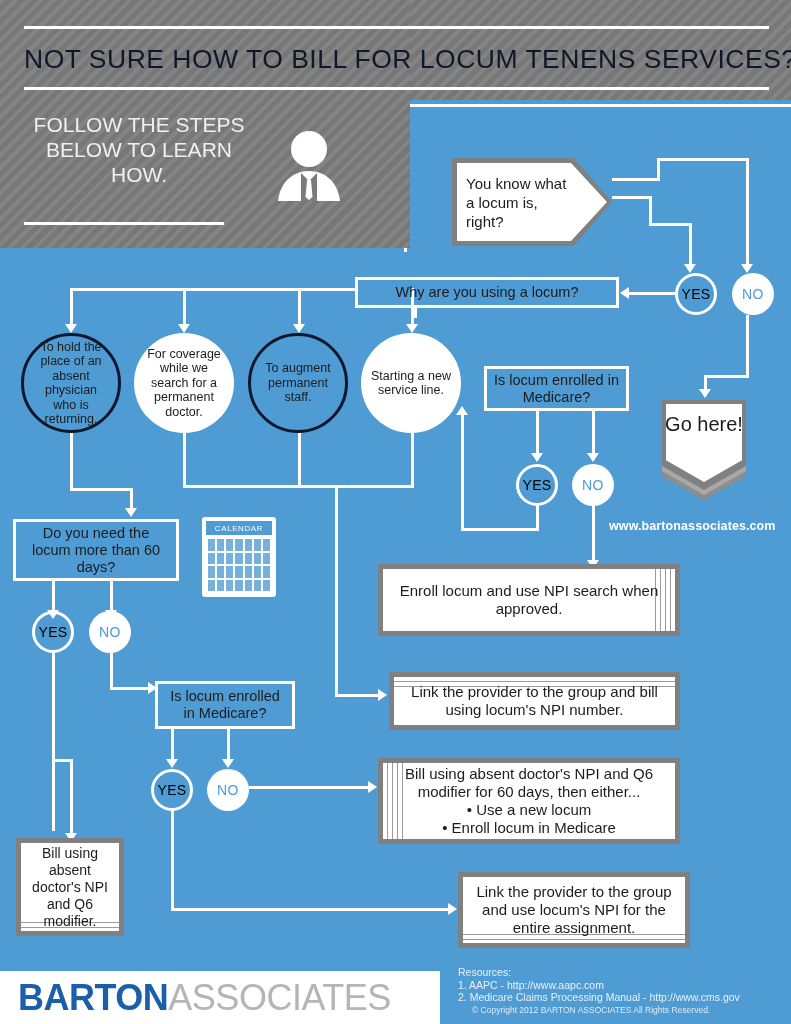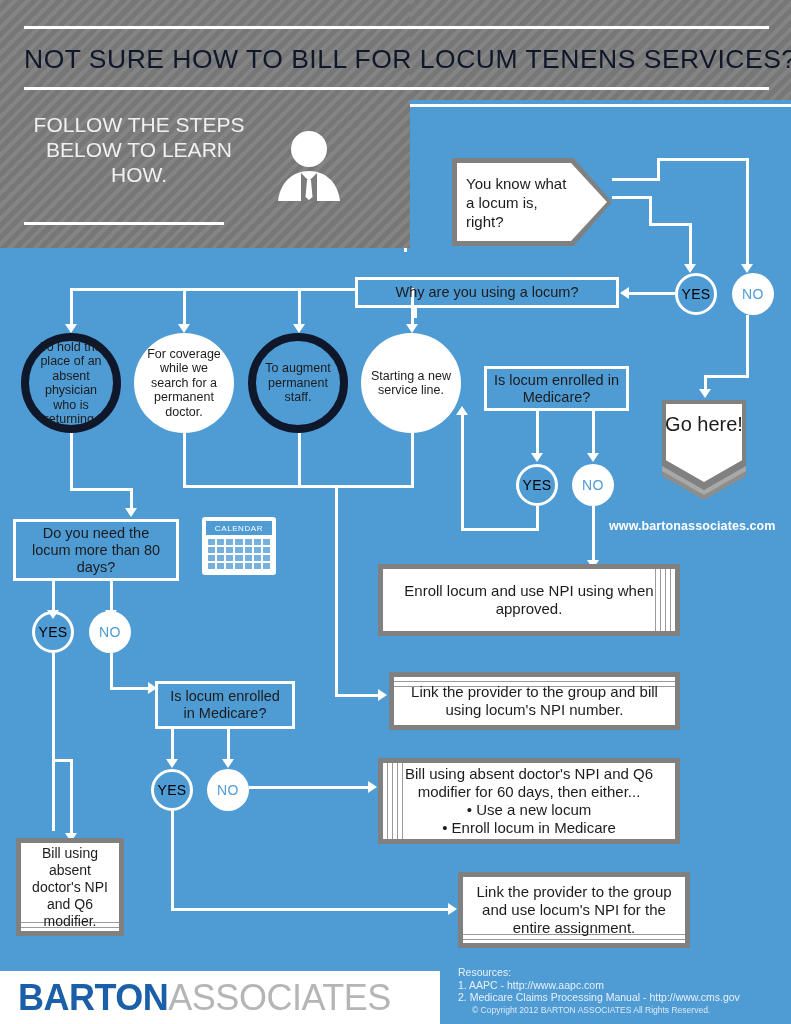--- a/index.html
+++ b/index.html
@@ -80,21 +80,21 @@
     padding:3px 6px;
   }
 
   
   .circle{
     position:absolute;z-index:6;border-radius:50%;
     display:flex;align-items:center;justify-content:center;
     text-align:center;
   }
   .circle-white{background:#ffffff;color:#1c1c1c;}
-  .circle-outline{background:transparent;border:8px solid #0f172a;color:#ffffff;}
+  .circle-outline{background:transparent;border:3px solid #0f172a;color:#ffffff;}
   .circle-outline.reason{color:#1c1c1c;}
 
   .yn{width:42px;height:42px;font-size:14px;letter-spacing:.4px;z-index:7;}
   .yn.yes{background:transparent;border:3px solid #ffffff;color:#000000;}
   .yn.no{background:#ffffff;color:#4f9bd4;border:none;}
 
   .reason{font-size:12.5px;line-height:14.5px;padding:8px;}
 
   
   .card{
@@ -165,21 +165,21 @@
     position:absolute;left:4px;right:4px;top:4px;height:78px;
     background:#ffffff;
     clip-path:polygon(0 0,100% 0,100% 72%,50% 100%,0 72%);
   }
   #gohere .label{
     position:absolute;left:0;right:0;top:14px;
     text-align:center;font-size:20px;line-height:21px;color:#1c1c1c;z-index:5;
   }
 
   
-  #calendar{position:absolute;left:202px;top:517px;width:74px;height:58px;z-index:6;}
+  #calendar{position:absolute;left:202px;top:517px;width:74px;height:80px;z-index:6;}
   #calendar .cal-body{position:absolute;inset:0;background:#ffffff;border-radius:3px;}
   #calendar .cal-head{
     position:absolute;left:4px;right:4px;top:4px;height:14px;background:#4f9bd4;
     color:#ffffff;font-size:8px;letter-spacing:.6px;
     display:flex;align-items:center;justify-content:center;
   }
   #calendar .cal-grid{
     position:absolute;left:6px;right:6px;top:22px;bottom:6px;
     display:grid;grid-template-columns:repeat(7,1fr);grid-template-rows:repeat(4,1fr);
     gap:2px;
@@ -321,21 +321,21 @@
   <div class="line lv" style="left:536px;top:506px;height:24px;"></div>
   <div class="line lh" style="left:461px;top:528px;width:78px;"></div>
   <div class="line lv" style="left:461px;top:414px;height:115px;"></div>
   <div class="arrow-u" style="left:456px;top:406px;"></div>
 
   <div class="line lv" style="left:592px;top:506px;height:57px;"></div>
   <div class="arrow-d" style="left:587px;top:560px;"></div>
 
   <div id="url">www.bartonassociates.com</div>
 
-  <div class="qbox" style="left:13px;top:519px;width:166px;height:62px;">Do you need the locum more than 80 days?</div>
+  <div class="qbox" style="left:13px;top:519px;width:166px;height:62px;">Do you need the locum more than 60 days?</div>
 
   <div class="line lv" style="left:52px;top:581px;height:31px;"></div>
   <div class="arrow-d" style="left:47px;top:610px;"></div>
   <div class="line lv" style="left:110px;top:581px;height:31px;"></div>
   <div class="arrow-d" style="left:105px;top:610px;"></div>
 
   <div class="circle yn yes" style="left:32px;top:611px;">YES</div>
   <div class="circle yn no" style="left:89px;top:611px;">NO</div>
 
   <div id="calendar">
@@ -398,21 +398,21 @@
 
   <div class="line lh" style="left:249px;top:786px;width:122px;"></div>
   <div class="arrow-r" style="left:368px;top:781px;"></div>
 
   <div class="line lv" style="left:335px;top:485px;height:212px;"></div>
   <div class="line lh" style="left:335px;top:694px;width:45px;"></div>
   <div class="arrow-r" style="left:378px;top:689px;"></div>
 
   <div class="card" style="left:378px;top:564px;width:302px;height:72px;">
     <span class="stack-v right"></span>
-    <span class="card-text">Enroll locum and use NPI using when approved.</span>
+    <span class="card-text">Enroll locum and use NPI search when approved.</span>
   </div>
 
   <div class="card" style="left:389px;top:672px;width:291px;height:58px;">
     <span class="stack-h top"></span>
     <span class="card-text">Link the provider to the group and bill using locum's NPI number.</span>
   </div>
 
   <div class="card" style="left:378px;top:758px;width:302px;height:86px;flex-direction:column;">
     <span class="stack-v left"></span>
     <span class="card-text">Bill using absent doctor's NPI and Q6 modifier for 60 days, then either...</span>

